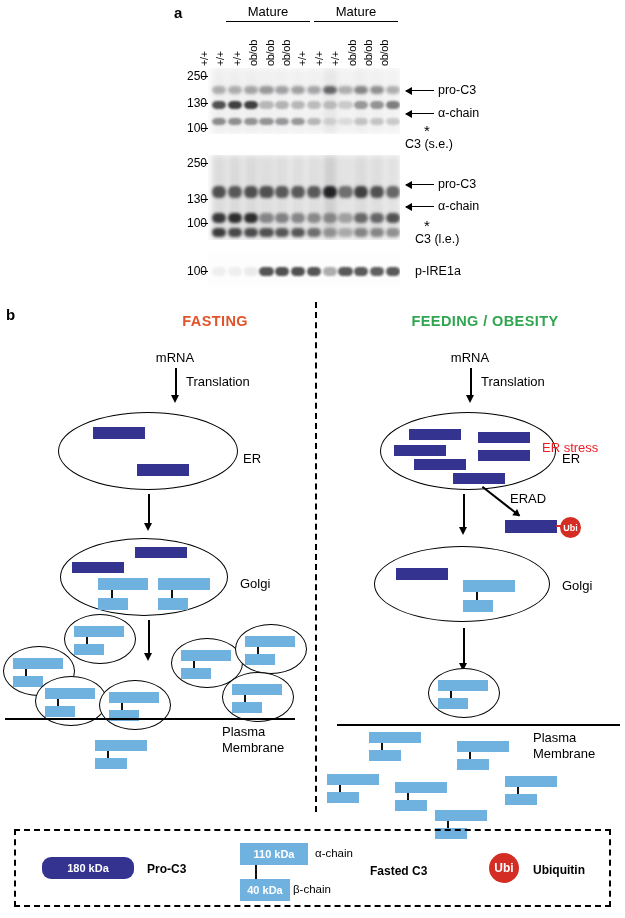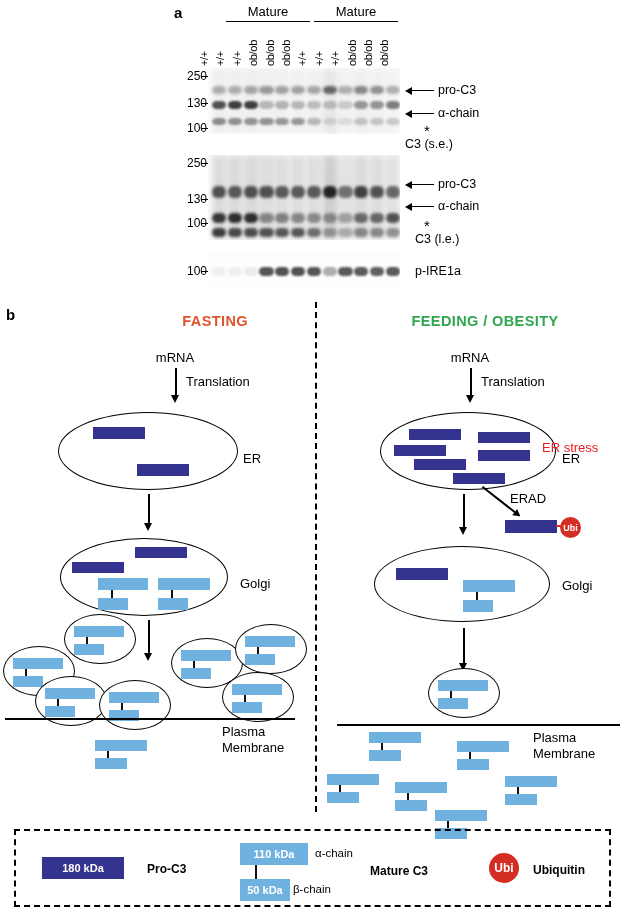--- a/index.html
+++ b/index.html
@@ -387,24 +387,24 @@
     <div class="abs bar-light" style="left: 190px; top: 52px; width: 52px; height: 11px;"></div>
     <div class="linker" style="left: 202px; top: 63px; height: 7px;"></div>
     <div class="abs bar-light" style="left: 190px; top: 70px; width: 32px; height: 11px;"></div>
     <div class="abs bar-light" style="left: 120px; top: 86px; width: 52px; height: 11px;"></div>
     <div class="linker" style="left: 132px; top: 97px; height: 7px;"></div>
     <div class="abs bar-light" style="left: 120px; top: 104px; width: 32px; height: 11px;"></div>
   </div>
 
 <div class="abs legend-box" style="left:14px;top:829px;width:597px;height:78px;"></div>
 
-<div class="abs chip-dark" style="left:42px;top:857px;width:82px;height:22px;">180 kDa</div>
+<div class="abs chip-dark" style="left:42px;top:857px;width:92px;height:22px;border-radius:9px;">180 kDa</div>
 <div class="abs leg-txt nosel" style="left:147px;top:862px;">Pro-C3</div>
 
 <div class="abs chip-light" style="left:240px;top:843px;width:68px;height:22px;">110 kDa</div>
 <div class="abs leg-sub nosel" style="left:315px;top:847px;">α-chain</div>
 <div class="abs linker" style="left:255px;top:865px;height:14px;"></div>
-<div class="abs chip-light" style="left:240px;top:879px;width:50px;height:22px;">50 kDa</div>
+<div class="abs chip-light" style="left:240px;top:879px;width:50px;height:22px;">40 kDa</div>
 <div class="abs leg-sub nosel" style="left:293px;top:883px;">β-chain</div>
-<div class="abs leg-txt nosel" style="left:370px;top:864px;">Mature C3</div>
+<div class="abs leg-txt nosel" style="left:370px;top:864px;">Fasted C3</div>
 
 <div class="abs ubi nosel" style="left:489px;top:853px;width:30px;height:30px;font-size:12px;">Ubi</div>
 <div class="abs leg-txt nosel" style="left:533px;top:863px;">Ubiquitin</div>
 
 </body></html>

